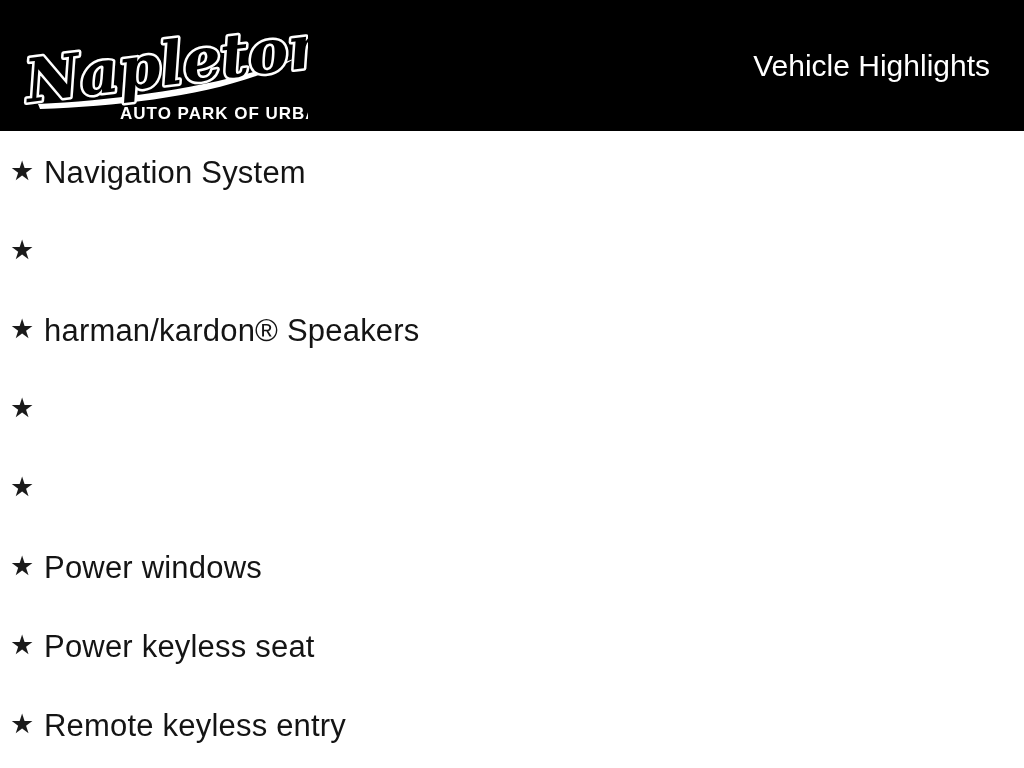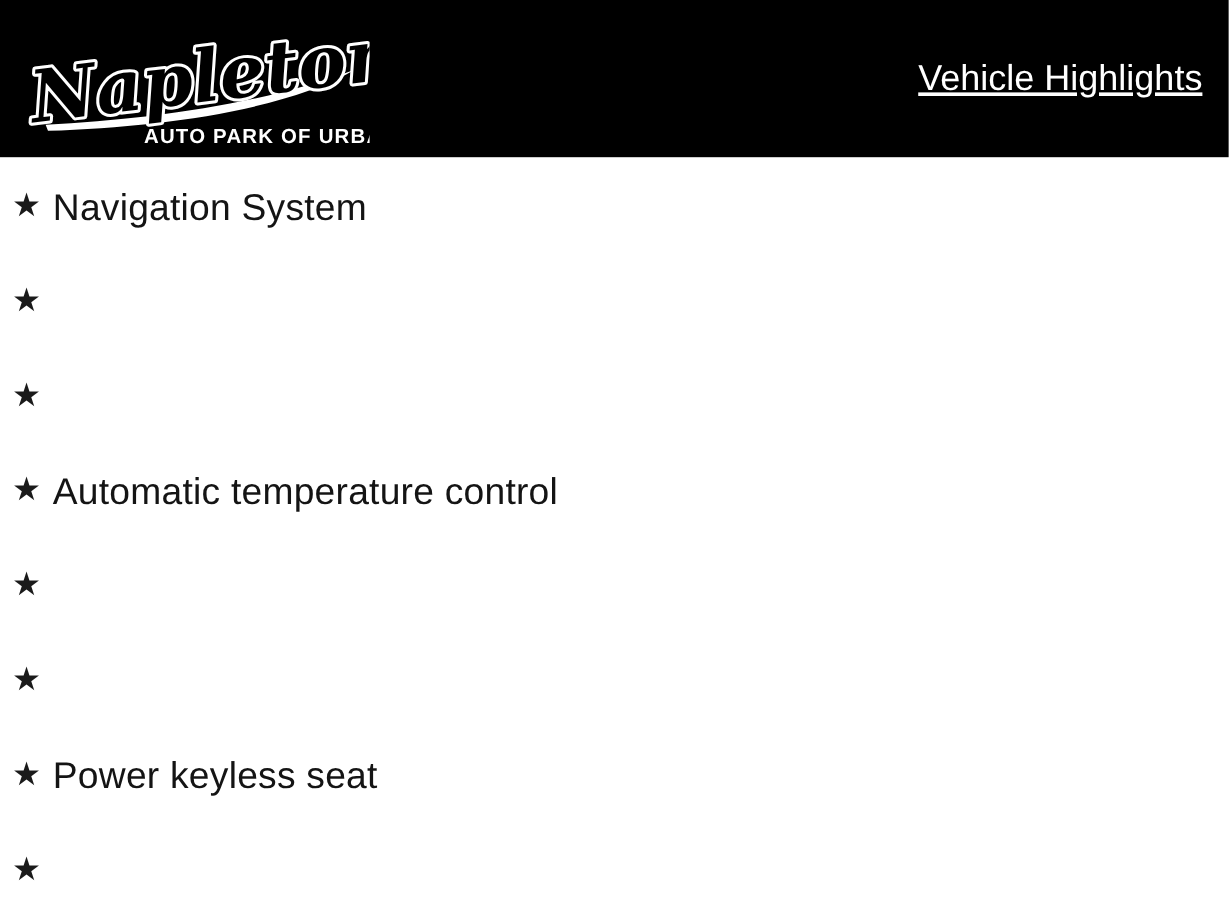--- a/index.html
+++ b/index.html
@@ -39,24 +39,23 @@
     font-weight: bold;
   }
   .logo-tagline {
     font-family: "Liberation Sans", sans-serif;
     font-weight: bold;
     letter-spacing: 1px;
   }
   .header-title {
     color: #ffffff;
     font-size: 30px;
-    padding-right: 22px;
+    padding-right: 34px;
     line-height: 131px;
     white-space: nowrap;
-    text-decoration: underline;
   }
   
   .highlights {
     list-style: none;
     padding: 2px 0 0 10px;
   }
   .highlights li {
     height: 79px;
     display: flex;
     align-items: center;
@@ -103,38 +102,40 @@
       <span class="star">★</span>
       <span class="label">Navigation System</span>
     </li>
 
     <li>
       <span class="star">★</span>
     </li>
 
     <li>
       <span class="star">★</span>
-    </li>
-
-    <li>
-      <span class="star">★</span>
-      <span class="label">Automatic temperature control</span>
+      <span class="label">harman/kardon® Speakers</span>
     </li>
 
     <li>
       <span class="star">★</span>
     </li>
 
     <li>
       <span class="star">★</span>
     </li>
 
     <li>
       <span class="star">★</span>
+      <span class="label">Power windows</span>
+    </li>
+
+    <li>
+      <span class="star">★</span>
       <span class="label">Power keyless seat</span>
     </li>
 
     <li>
       <span class="star">★</span>
+      <span class="label">Remote keyless entry</span>
     </li>
   </ul>
 
 </div>
 
 </body></html>

